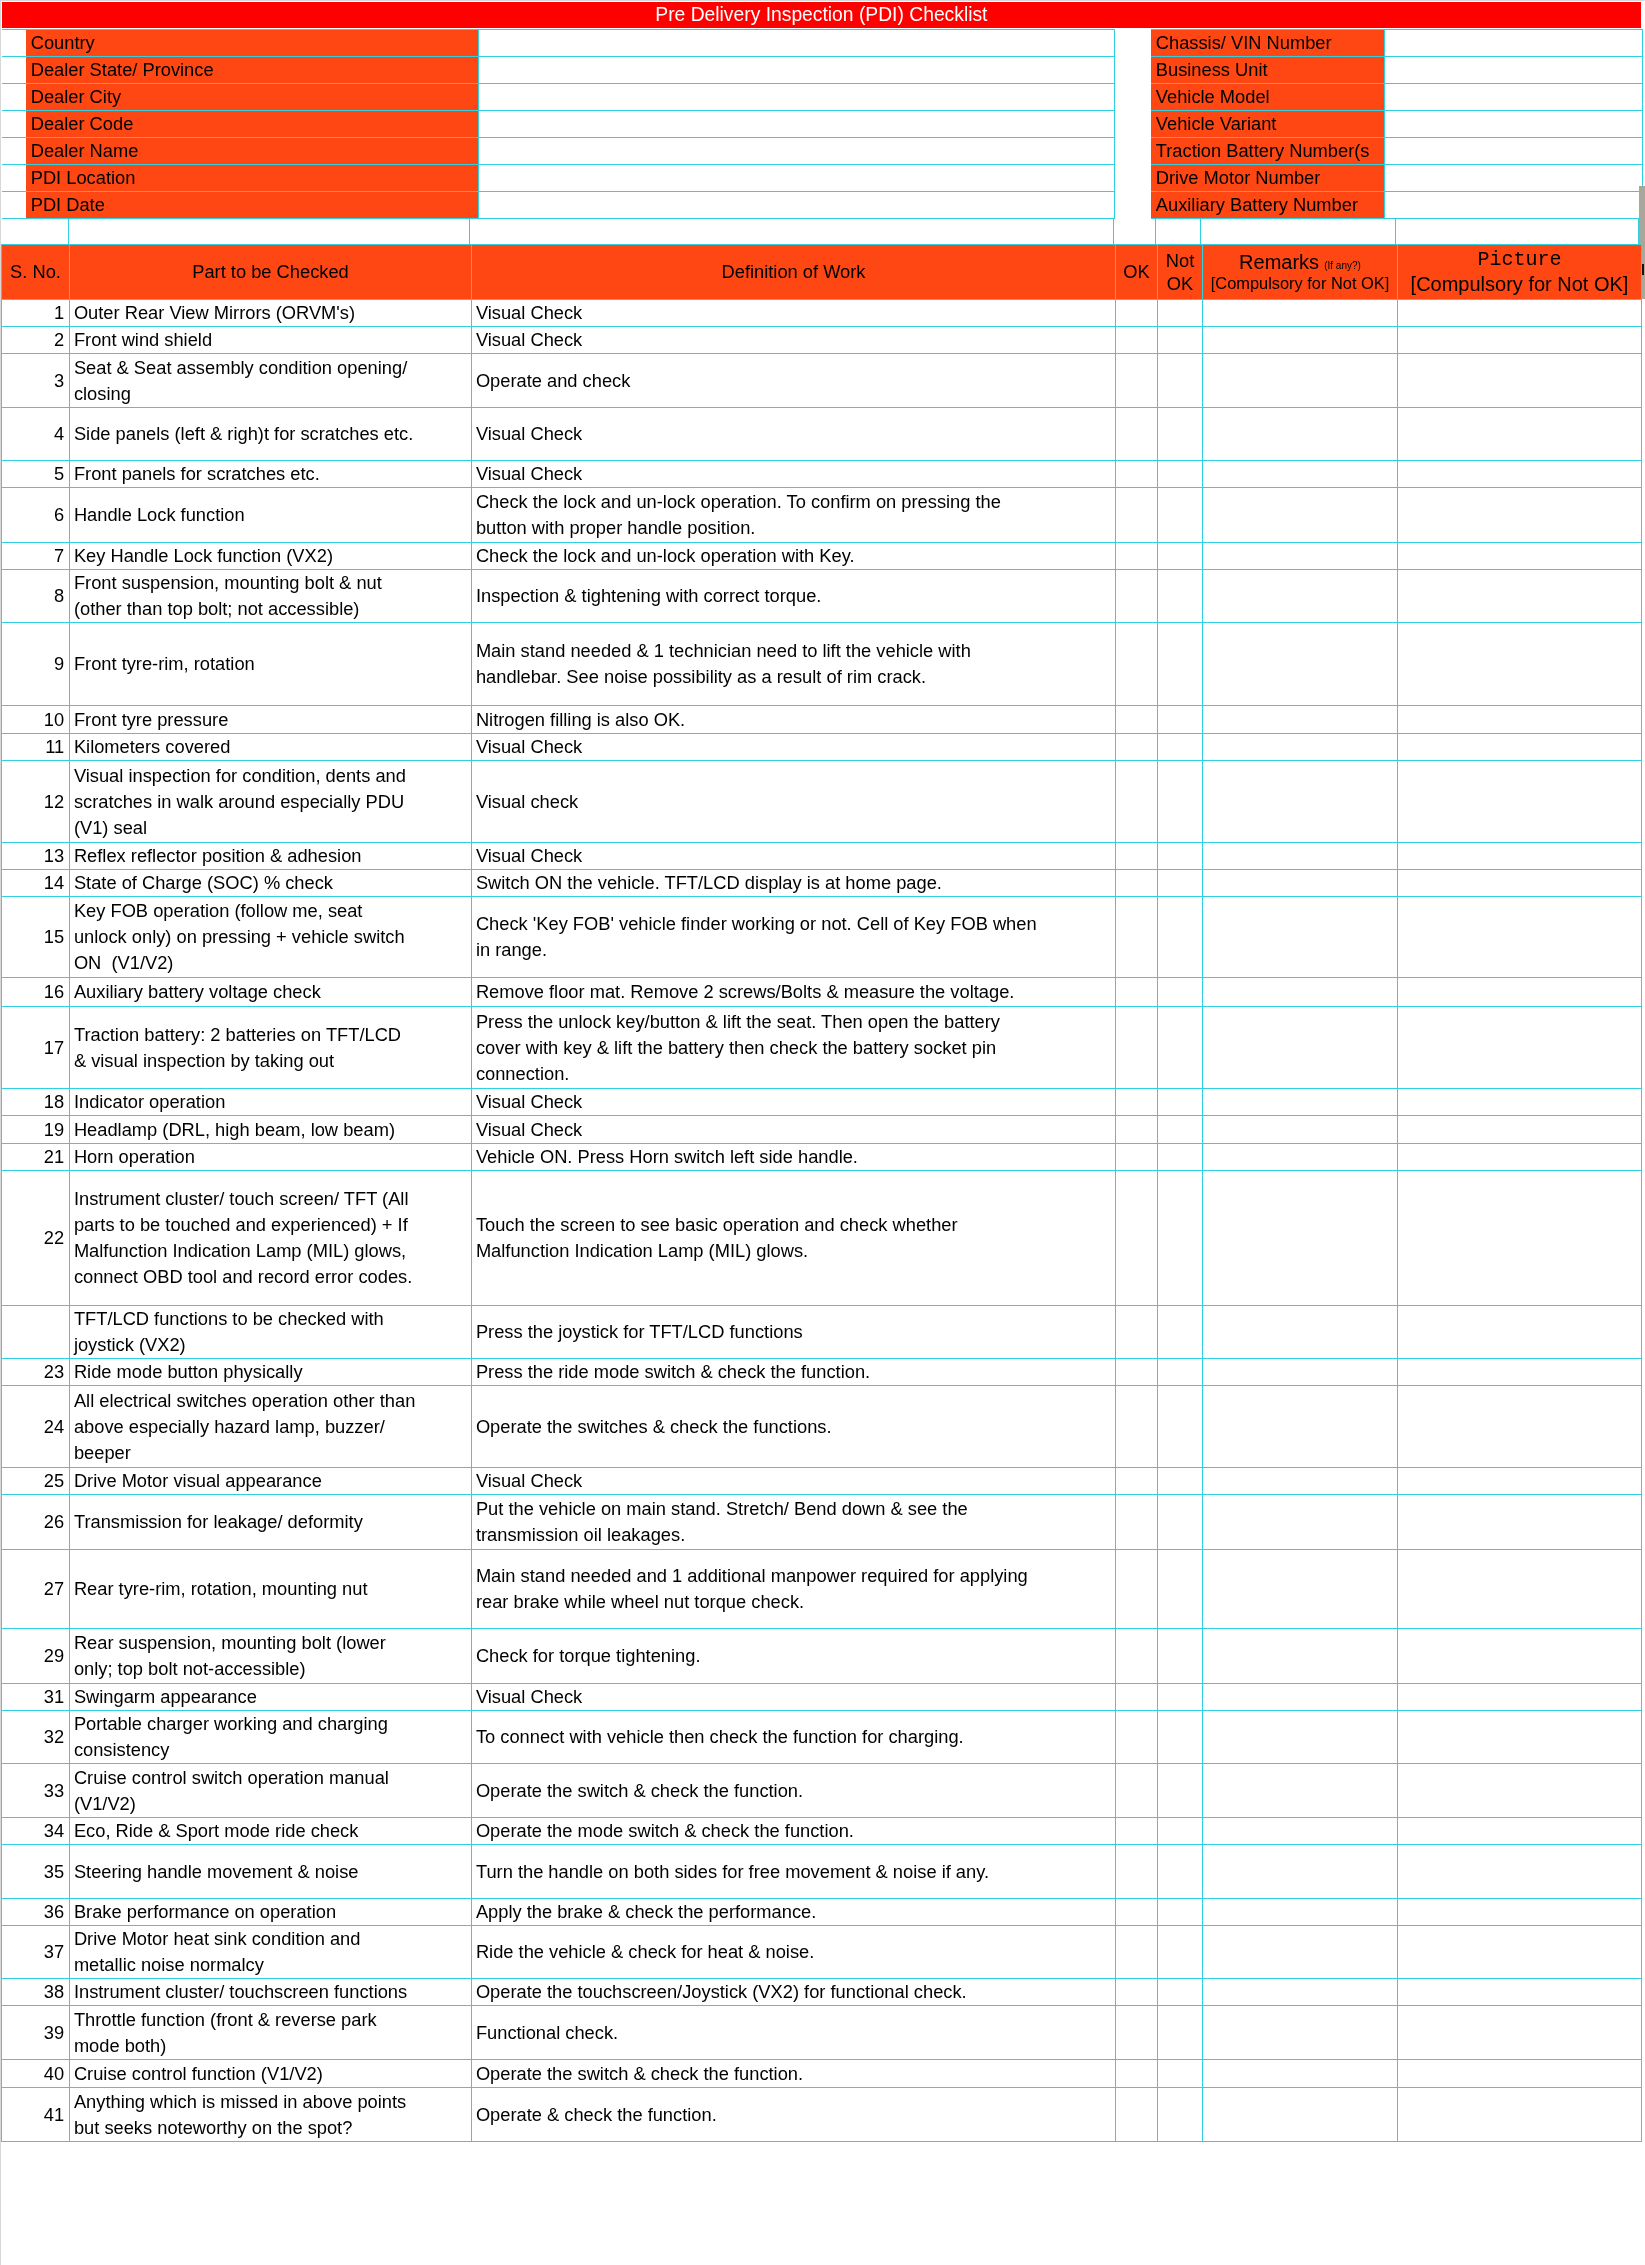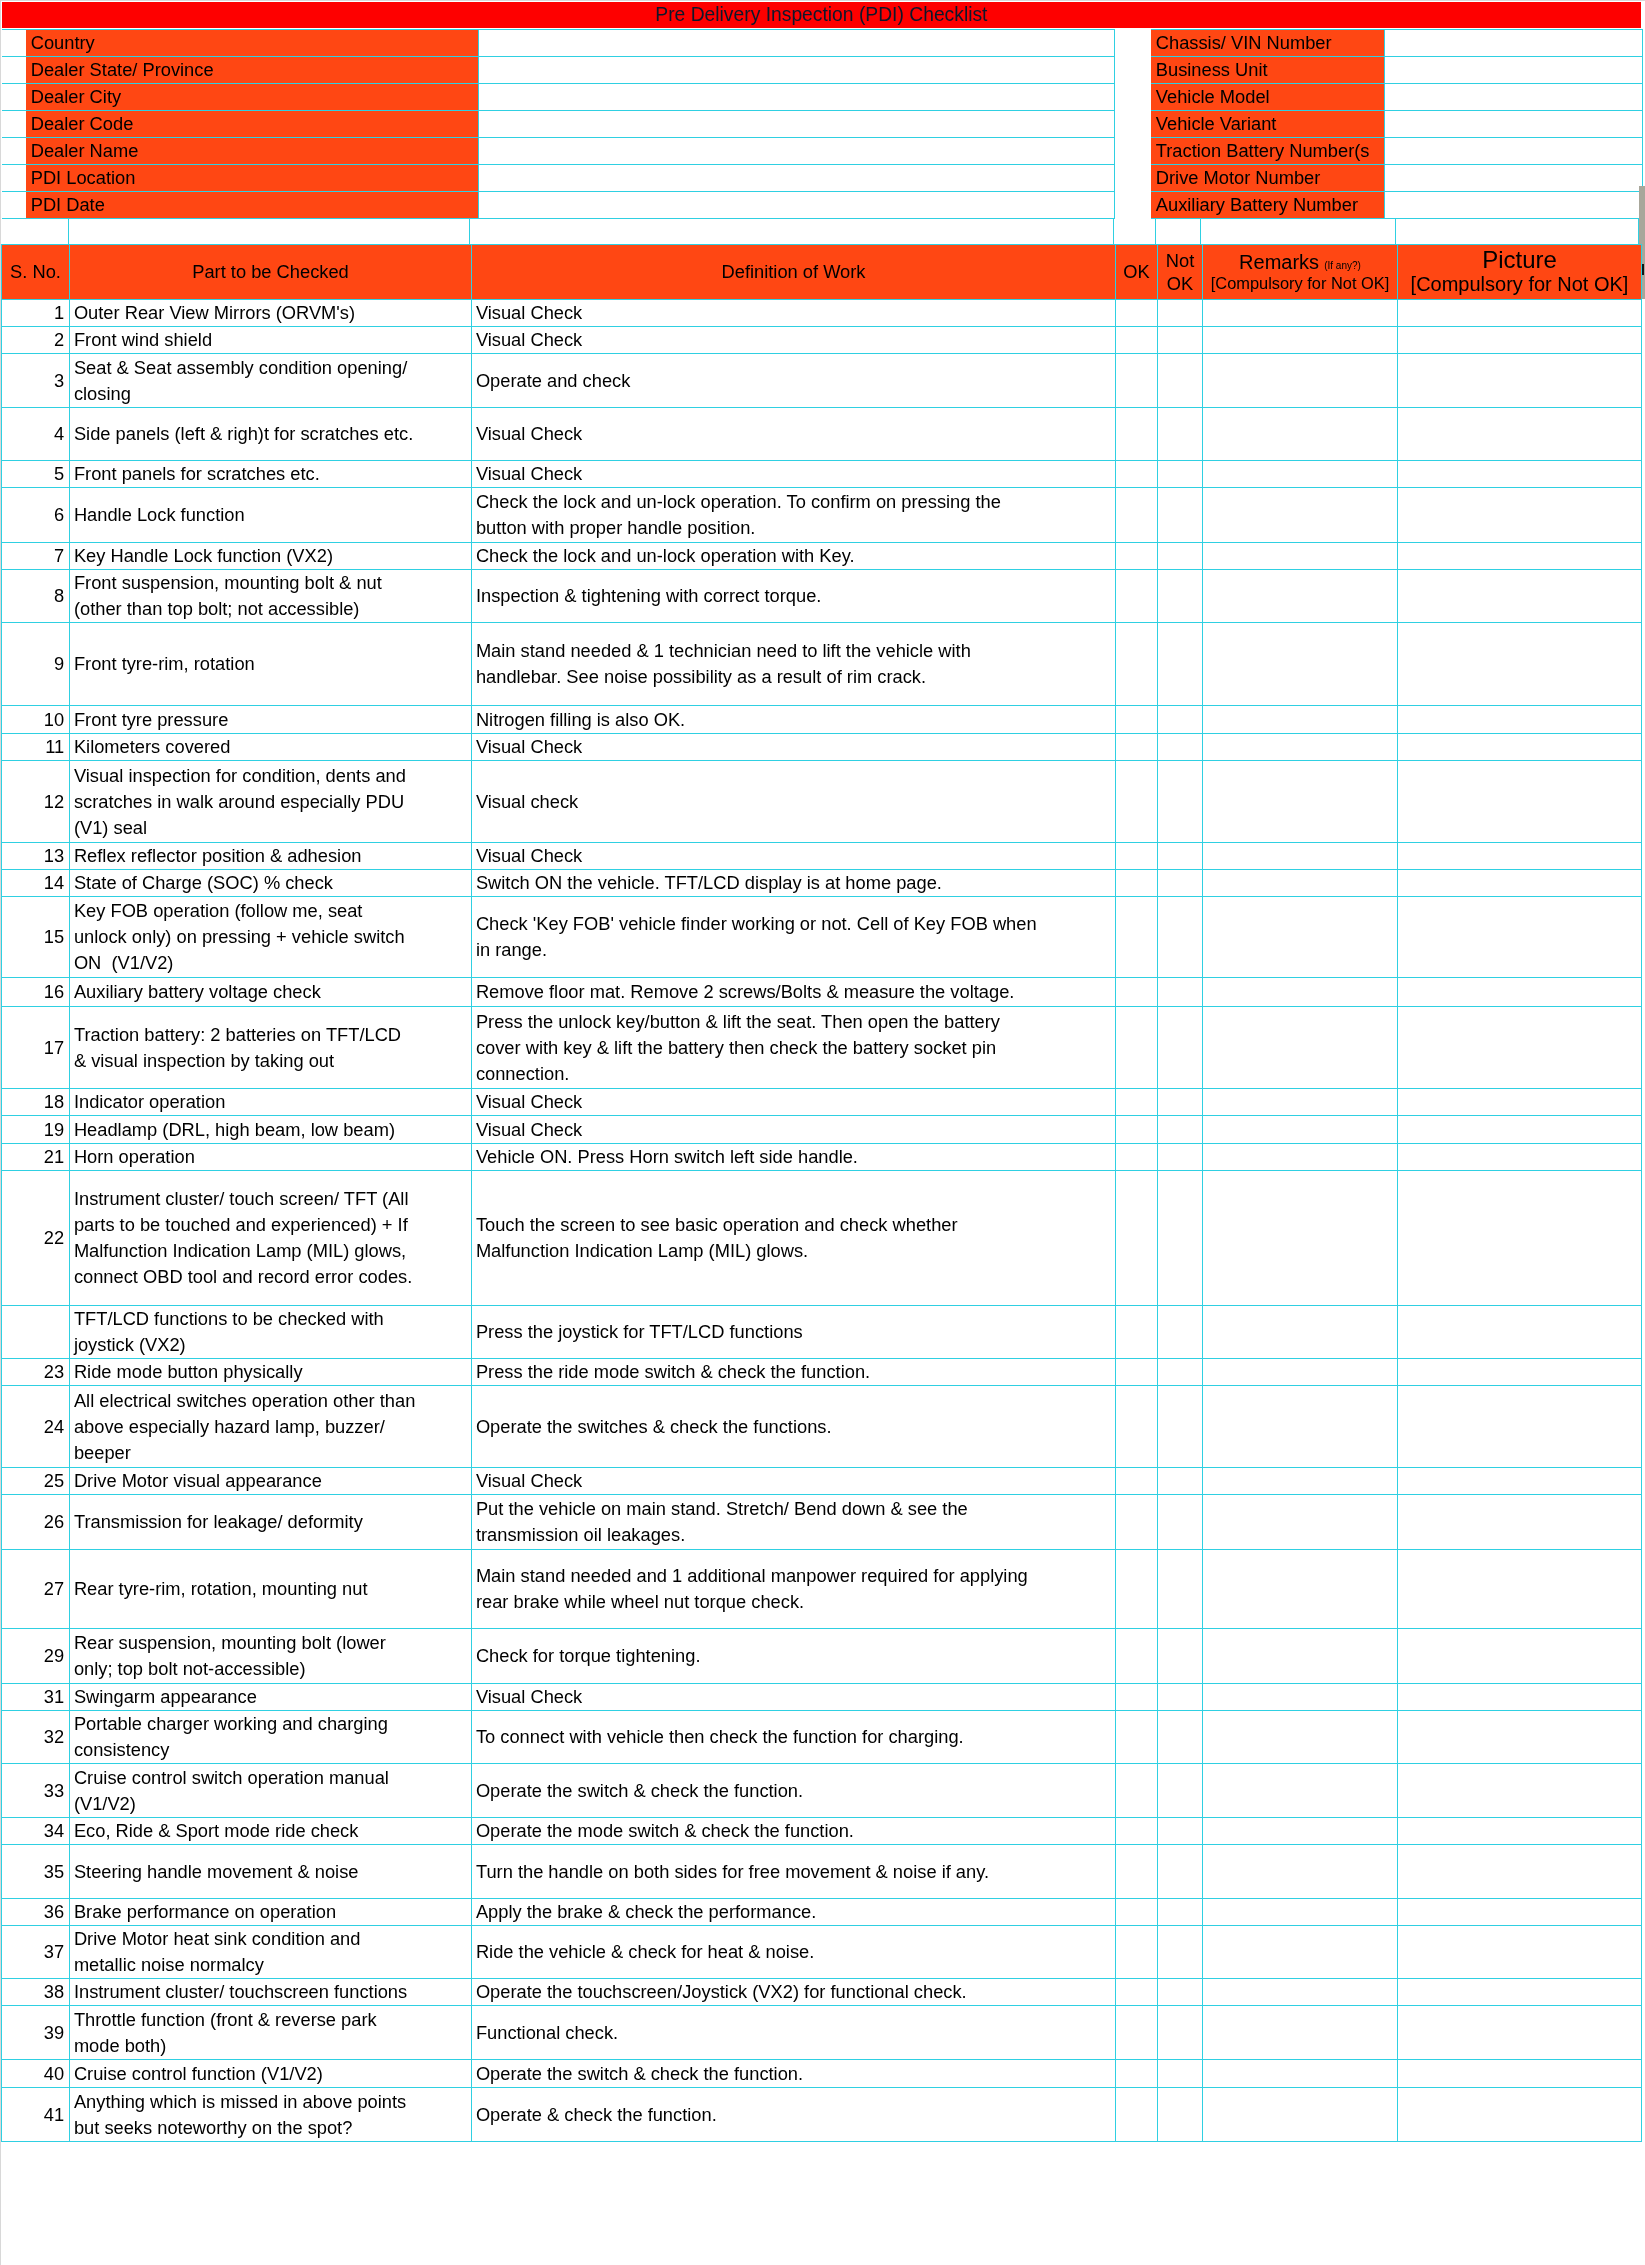--- a/index.html
+++ b/index.html
@@ -13,21 +13,21 @@
   #sheet{
     position:relative;width:1645px;height:2265px;background:#fff;
     font-family:"Liberation Sans", sans-serif;color:var(--ink);overflow:hidden;
   }
   .edge-h{position:absolute;left:0;top:0;width:1645px;height:1px;background:#d8d8d8;}
   .edge-v{position:absolute;left:0;top:0;width:1px;height:2265px;background:#d8d8d8;}
 
   
   .title-bar{
     position:absolute;left:1.9px;top:1.9px;width:1639px;height:26px;
-    background:var(--red);color:#0f172a;font-size:19.3px;line-height:26px;text-align:center;
+    background:var(--red);color:#ffffff;font-size:19.3px;line-height:26px;text-align:center;
   }
 
   
   .fields{position:absolute;top:29px;border-top:1px solid var(--grid);}
   .frow{display:flex;height:27px;border-bottom:1px solid var(--grid);}
   .flabel{background:var(--orange);font-size:18.3px;line-height:25px;padding-left:4.8px;overflow:hidden;white-space:nowrap;}
   .fvalue{background:#fff;border-left:1px solid var(--grid);border-right:1px solid var(--grid);}
   #fields-left{left:1.9px;width:1113px;}
   #fields-left .flabel{width:462px;margin-left:24px;}
   #fields-left .fvalue{width:652px;}
@@ -49,21 +49,21 @@
   }
   th,td{border:1px solid var(--grid);vertical-align:middle;overflow:hidden;}
   thead th{
     background:var(--orange);font-weight:normal;font-size:18.3px;
     text-align:center;padding:0 1.9px;
   }
   th.nok-h{white-space:pre-line;line-height:23px;}
   .rem-main{font-size:20px;}
   .rem-sub{font-size:10px;}
   .rem-note{font-size:16.4px;line-height:18.3px;}
-  .pic-main{font-size:24px;line-height:24px;}
+  .pic-main{font-size:20px;line-height:24px;font-family:Liberation Mono, monospace;}
   .pic-note{font-size:20px;line-height:25px;}
   td{font-size:18.3px;background:#fff;}
   td.no{text-align:right;padding-right:4.8px;}
   td.part,td.def{white-space:pre-wrap;line-height:26px;padding:0 2.9px 0 3.9px;}
 </style>
 </head>
 <body>
 
 <div id="sheet">
   <div class="edge-h"></div>

